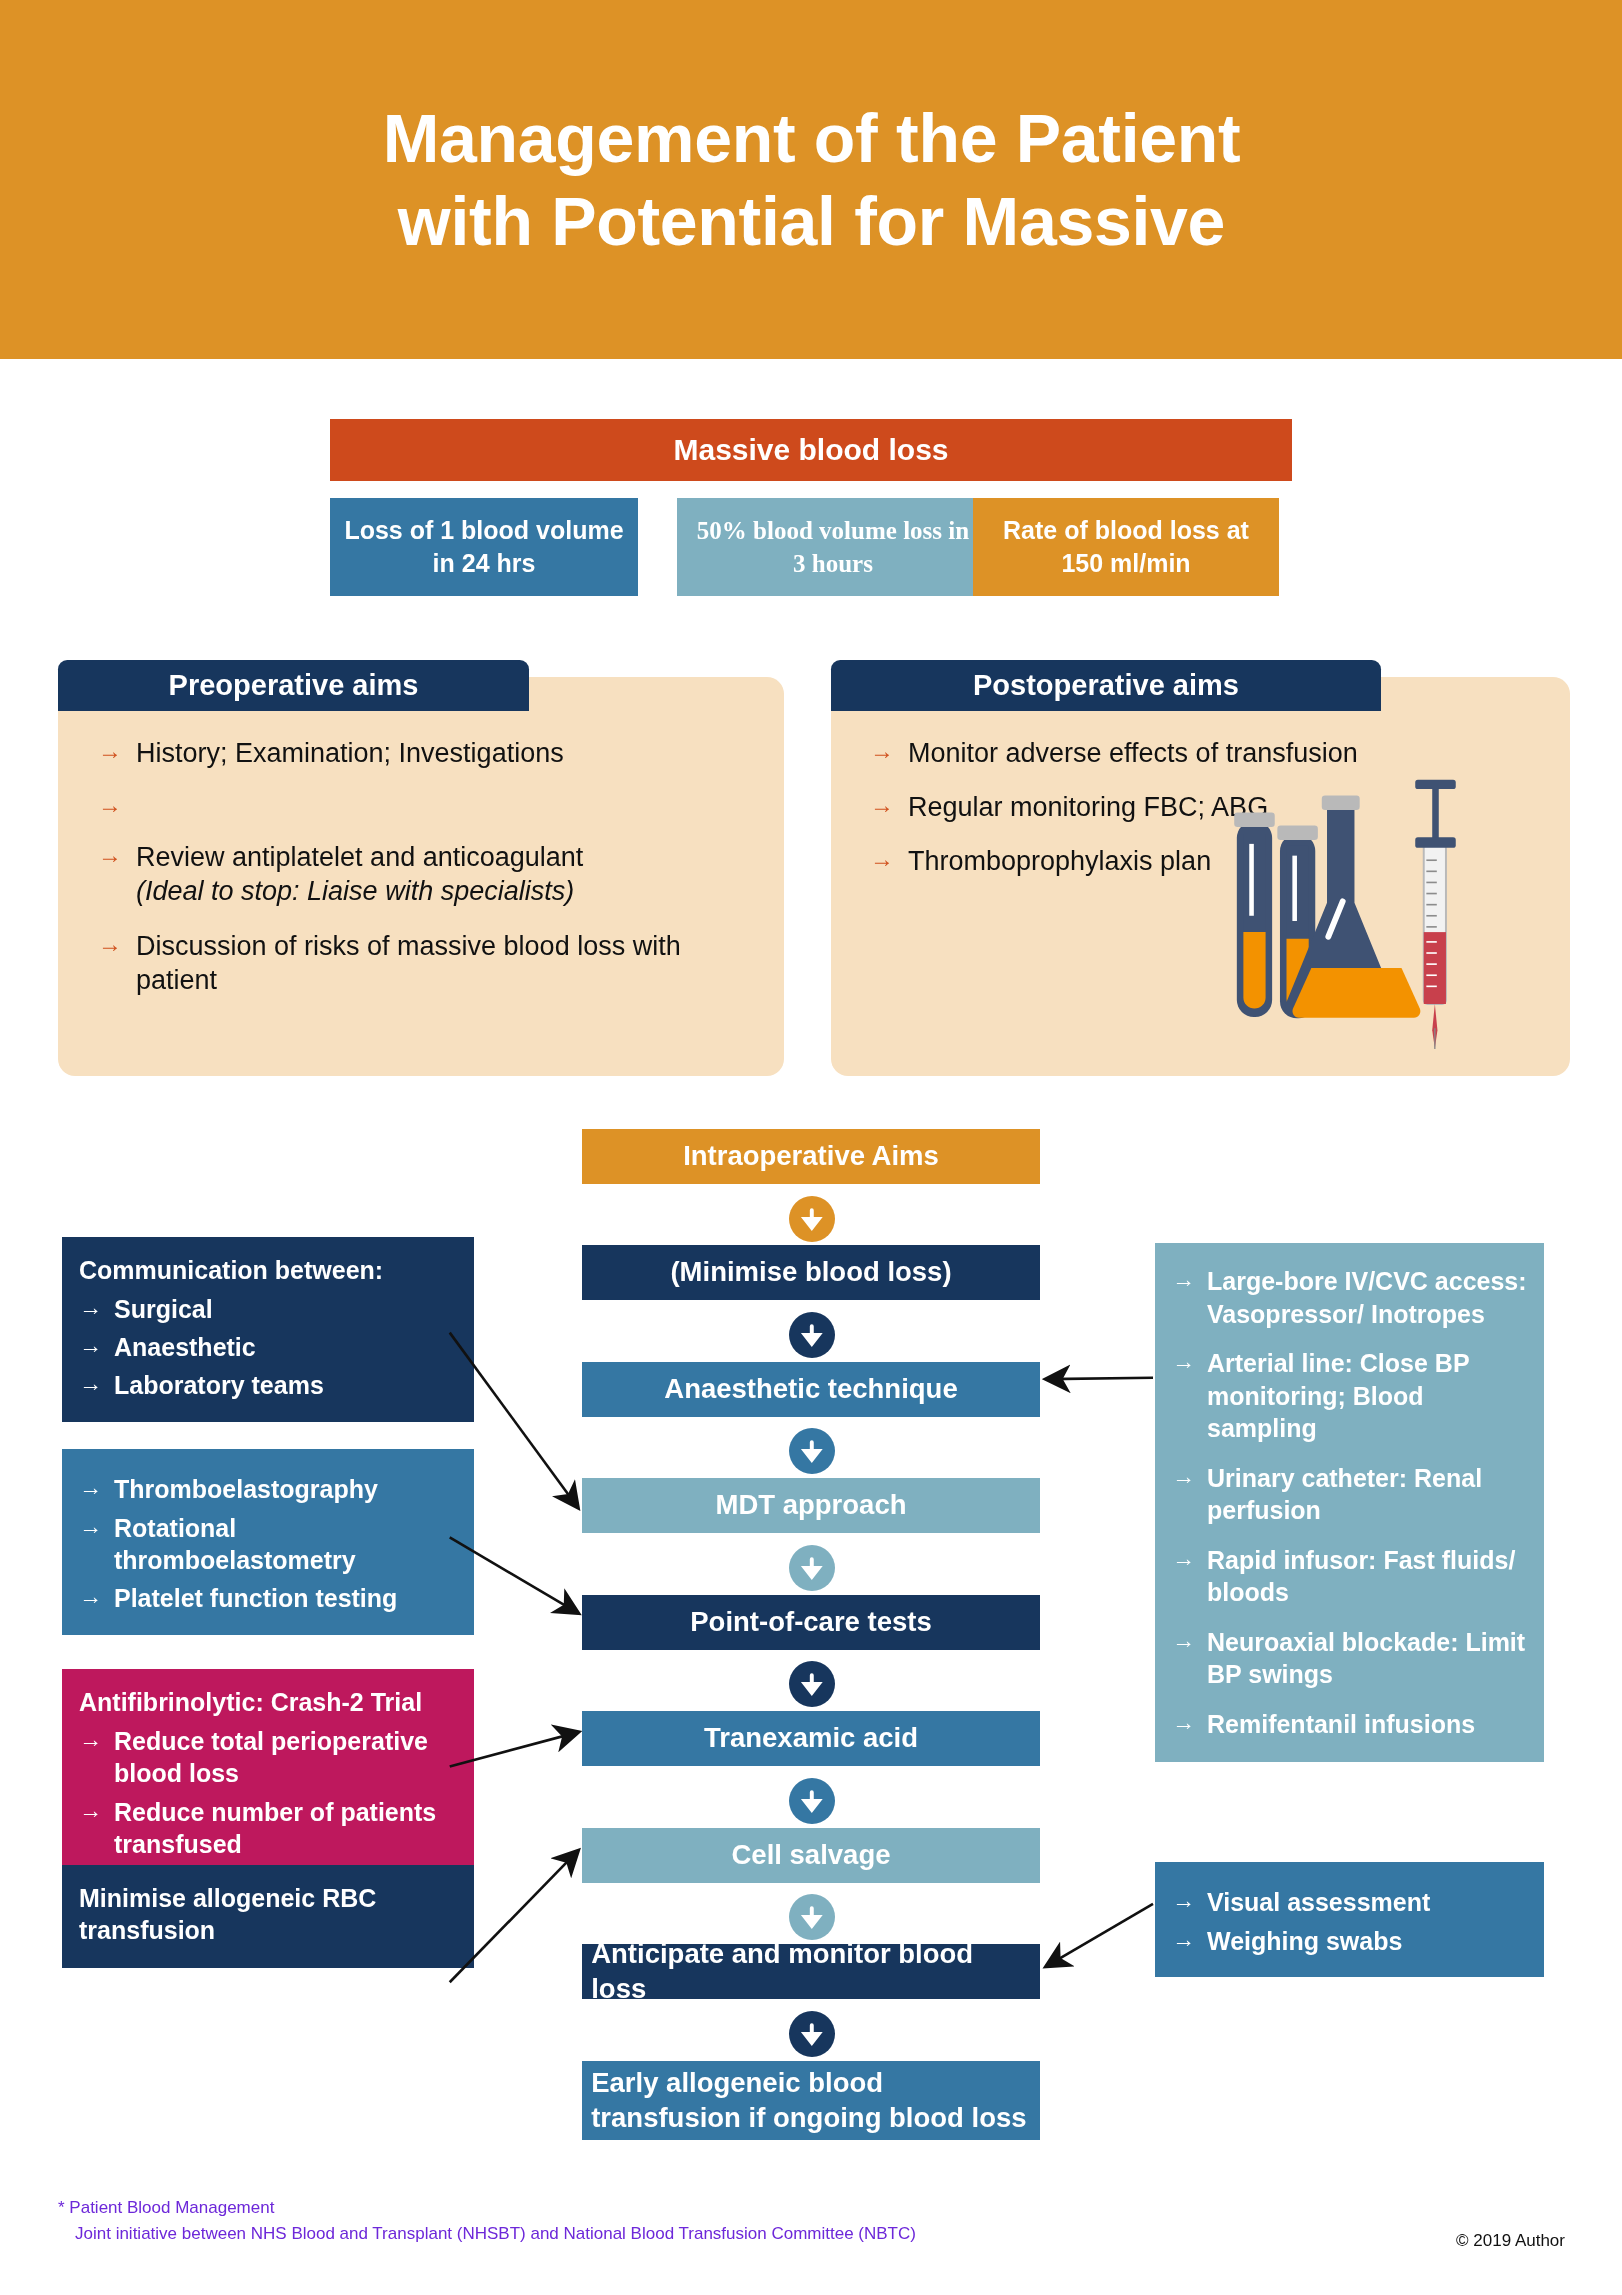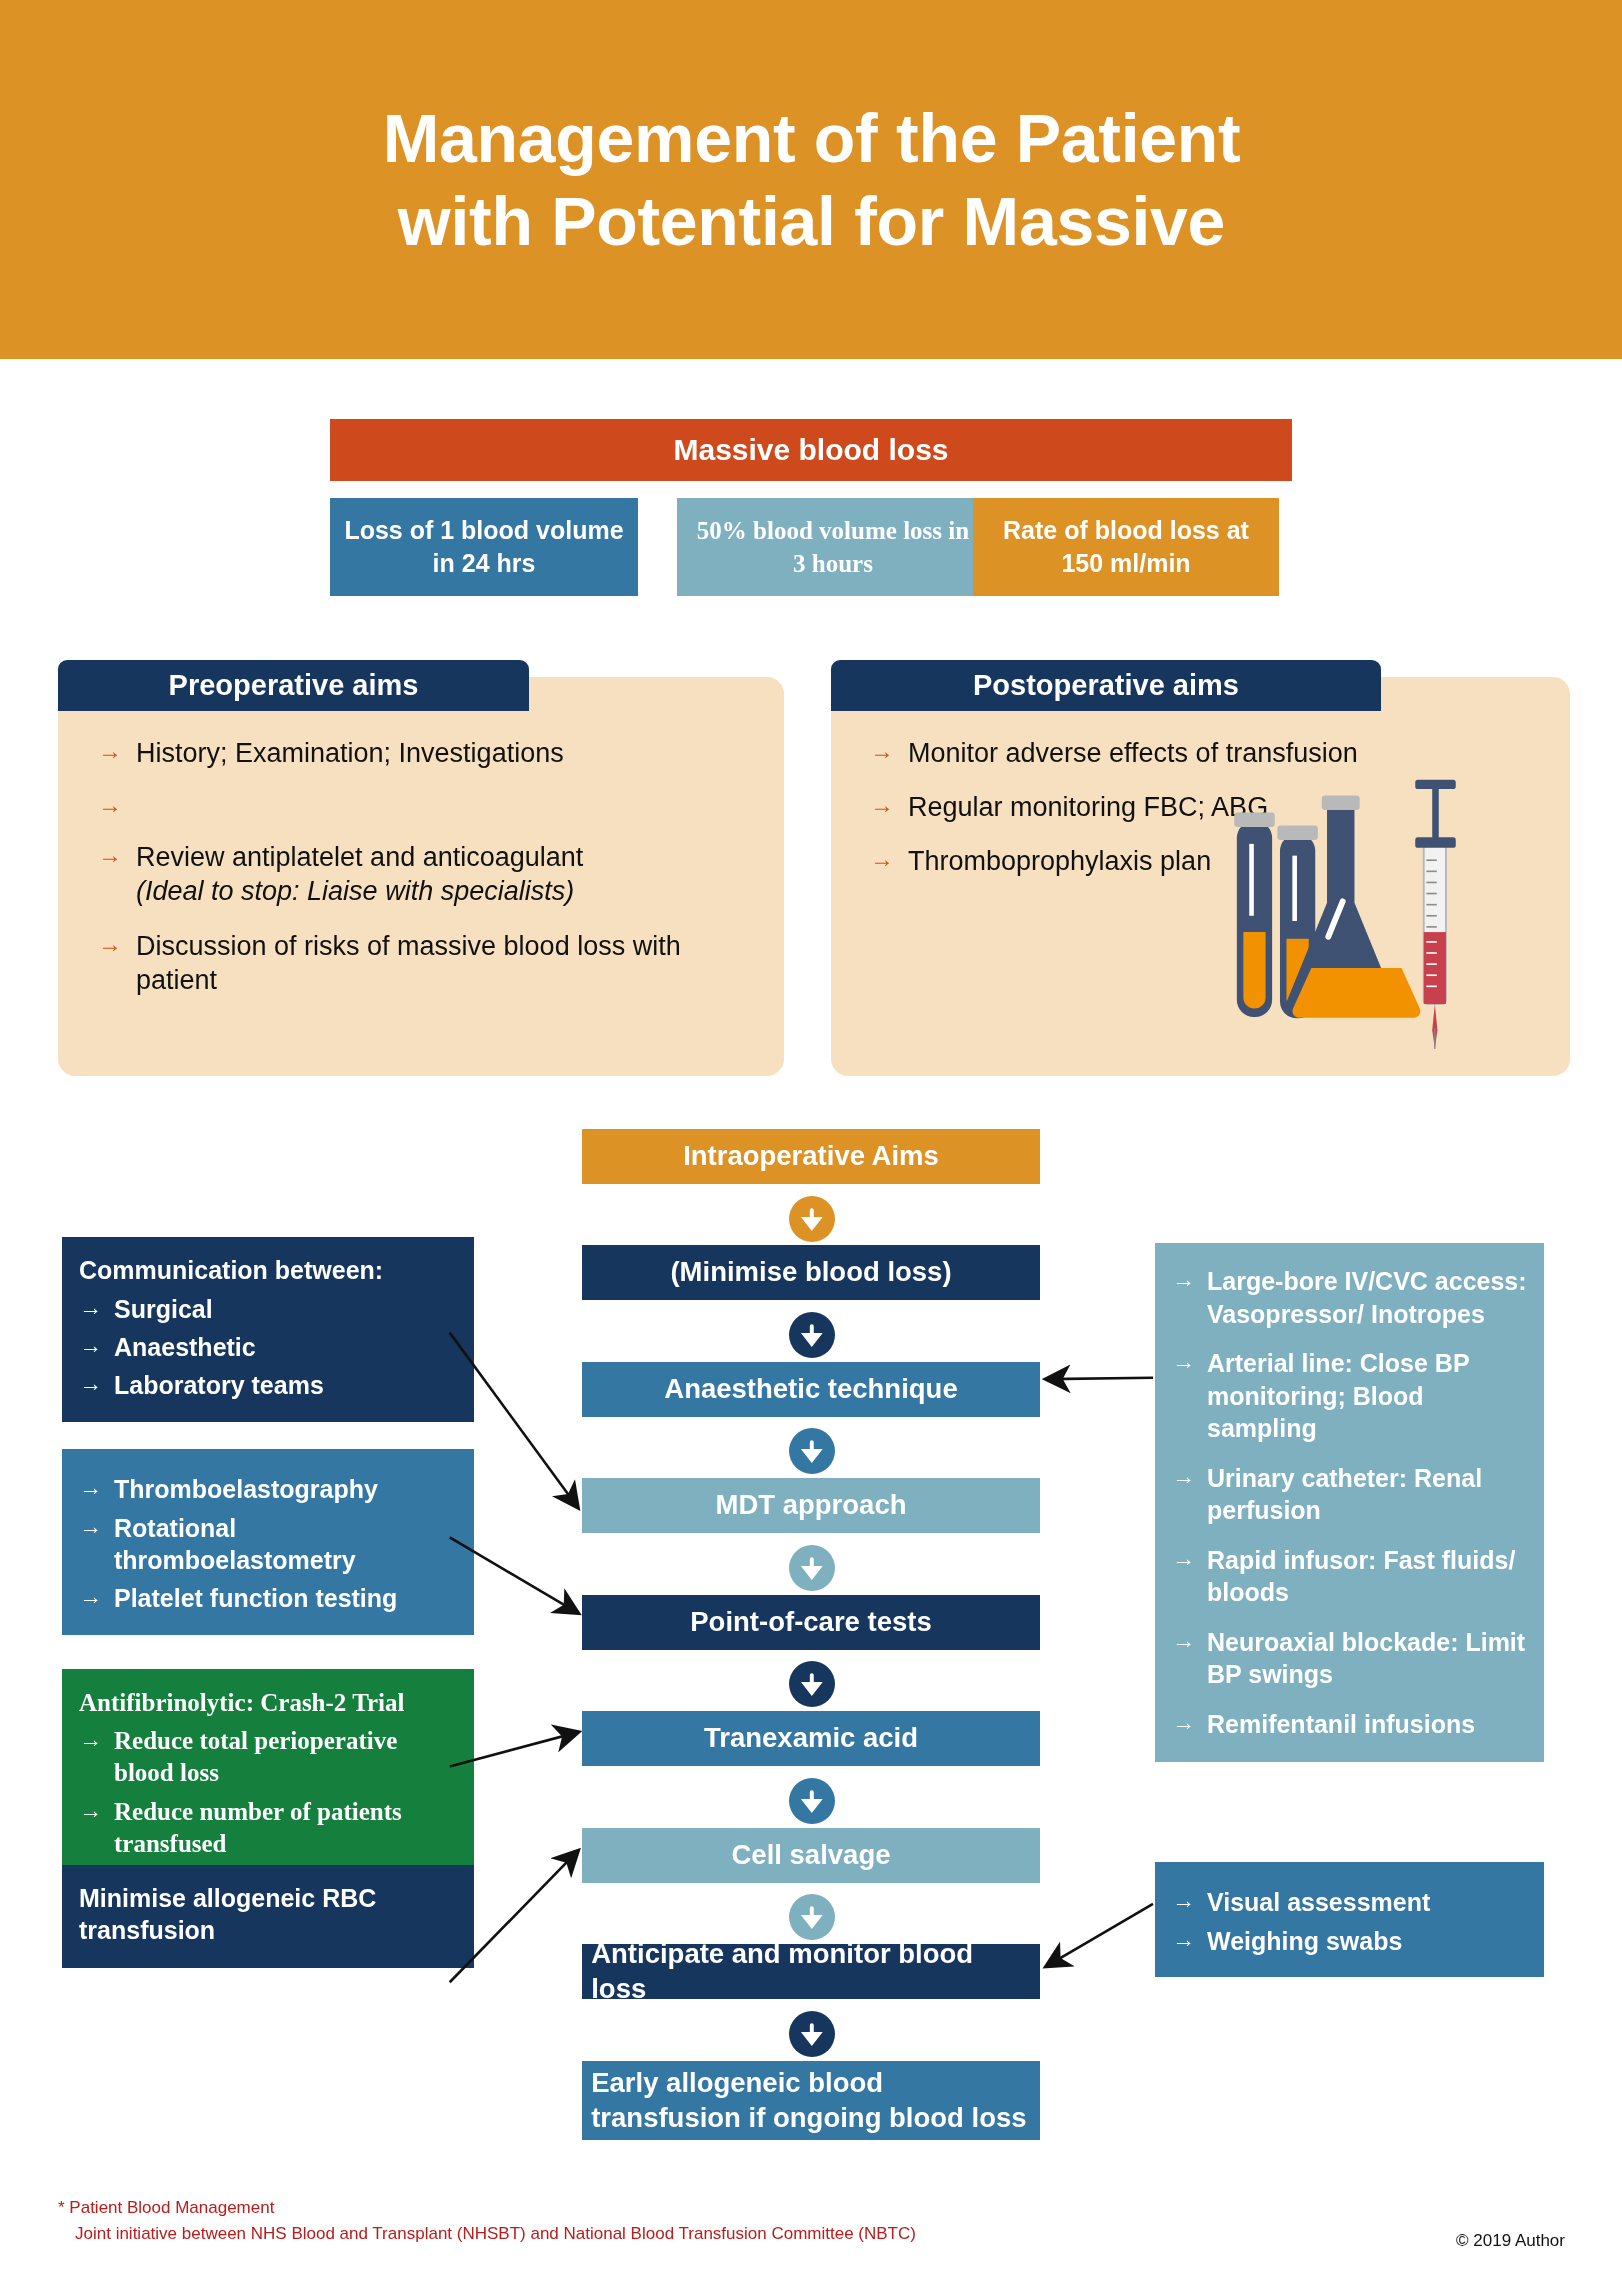--- a/index.html
+++ b/index.html
@@ -90,33 +90,33 @@
 
   
   .side-box { position:absolute; color:#ffffff; padding:18.3px 17px 19.6px 17px; }
   .side-title { font-size:25px; font-weight:700; line-height:1.26; margin-bottom:2.6px; }
   .side-li { display:flex; align-items:flex-start; margin-top:5.9px; }
   .side-li .ar { flex:0 0 auto; width:35px; font-size:23px; line-height:1.3; font-weight:700; }
   .side-li .tx { font-size:25px; line-height:1.3; font-weight:700; }
 
   #box-comm   { left:62px; top:1237px;  width:412px; background:#17365D; }
   #box-teg    { left:62px; top:1449px;  width:412px; background:#3577A3; }
-  #box-anti   { left:62px; top:1669px;  width:412px; background:#15803d;font-family:Liberation Serif, serif; }
+  #box-anti   { left:62px; top:1669px;  width:412px; background:#be185d; }
   #box-min    { left:62px; top:1865px;  width:412px; background:#17365D; }
   #box-right  { left:1155px; top:1243px; width:389px; background:#7FB0C0; padding:22px 17px; }
   #box-swabs  { left:1155px; top:1862px; width:389px; background:#3577A3; }
 
   #box-right .side-li { margin-top:0; margin-bottom:17px; }
   #box-right .side-li:last-child { margin-bottom:0; }
 
   
   #connectors { position:absolute; left:0; top:0; width:1623px; height:2295px; pointer-events:none; }
 
   
-  #footnote { position:absolute; left:58px; top:2195px; font-size:17px; line-height:1.55; color:#b91c1c; }
+  #footnote { position:absolute; left:58px; top:2195px; font-size:17px; line-height:1.55; color:#6d28d9; }
   #footnote .l2 { padding-left:17px; }
   #copyright { position:absolute; right:58px; top:2231px; font-size:17px; color:#111; }
 </style>
 </head>
 <body>
 
 <div id="header">
   <h1>
     <span>Management of the Patient</span><br>
     <span>with Potential for Massive</span><br>

